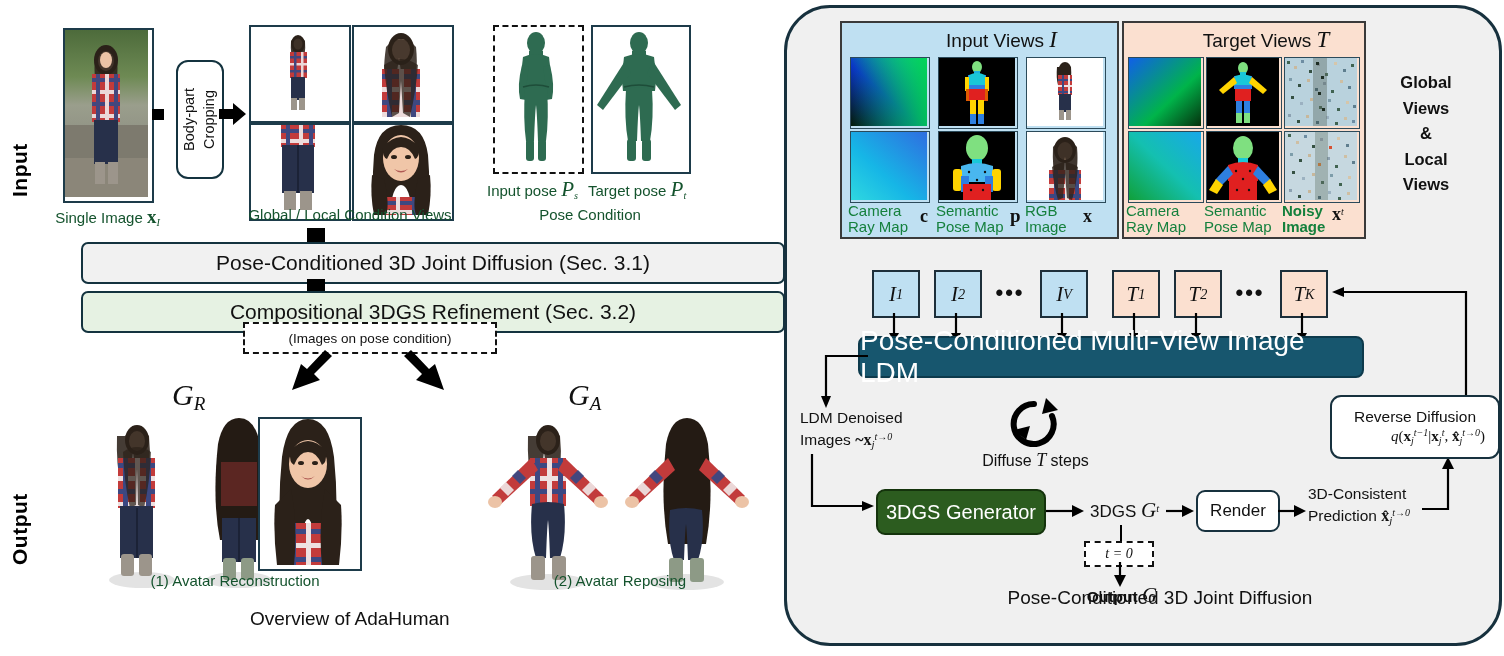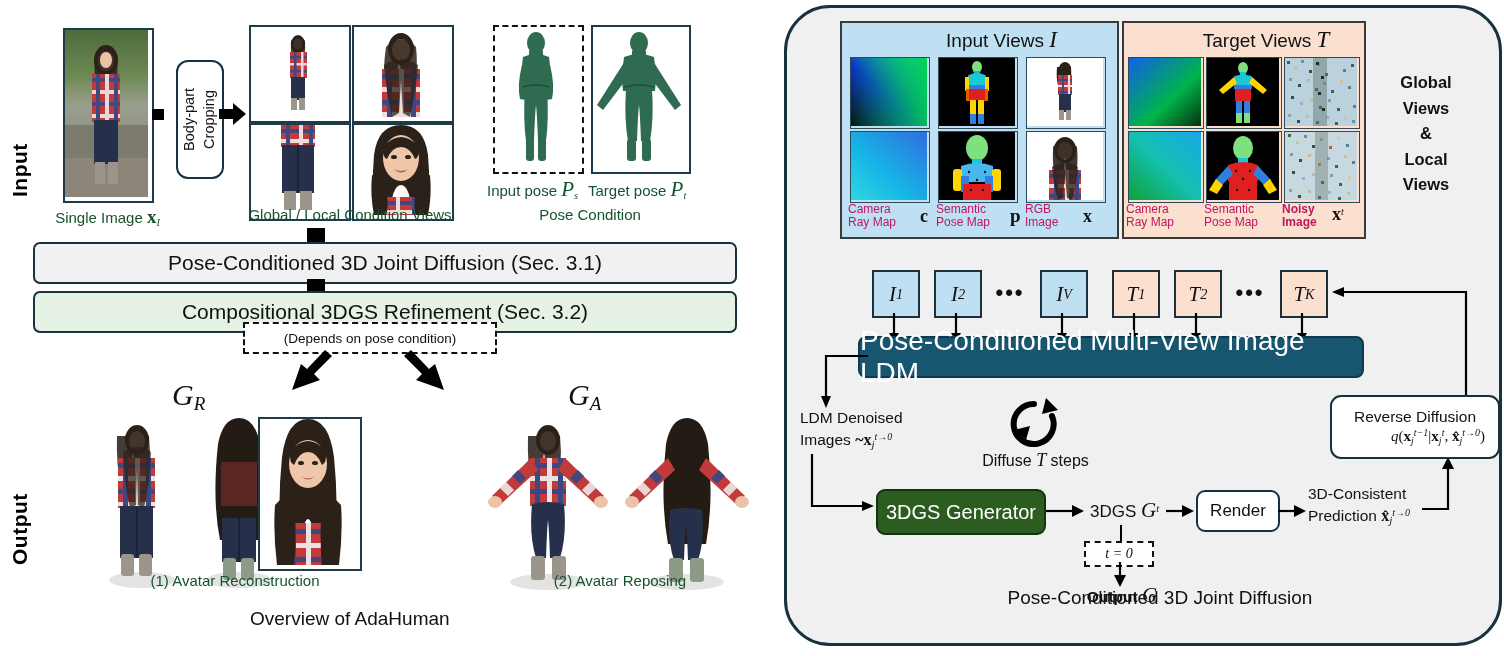--- a/index.html
+++ b/index.html
@@ -19,39 +19,39 @@
   
   .siderail{font-weight:bold;font-size:21px;letter-spacing:.5px;
             writing-mode:vertical-rl;transform:rotate(180deg);color:#000;}
 
   
   .frame{border:2px solid #1d3b4a;background:#fff;overflow:hidden;}
 
   
   .bar{border:2.5px solid #14333f;border-radius:7px;
        display:flex;align-items:center;justify-content:center;
-       font-size:21px;color:#111;}
+       font-size:21px;color:#111;margin-left:48px;}
   .bar-grey{background:#f1f1f1;}
   .bar-green{background:#e6f2e3;}
 
   .connector{background:#000;}
   .dashbox{border:2px dashed #111;background:#fff;font-size:13.5px;}
 
   
   .panel{border:3px solid #17313e;border-radius:46px;background:#f0f0f0;}
 
   .subpanel{border:2px solid #3a3a3a;}
   .sp-blue{background:#bfe0f2;}
   .sp-peach{background:#fbe0d0;}
 
   .spTitle{font-size:19px;color:#111;text-align:center;white-space:nowrap;margin-left:24px;}
 
   .thumb{border:1.5px solid #2b4a5a;}
 
-  .tlabel{font-size:12px;line-height:1.05;color:#be185d;}
+  .tlabel{font-size:15px;line-height:1.05;color:#15803d;}
 
   
   .chip{border:2px solid #1d2f3a;display:flex;align-items:center;justify-content:center;
         font-size:21px;}
   .chip-blue{background:#bfe0f2;}
   .chip-peach{background:#fbe0d0;}
   .dots{font-size:22px;letter-spacing:2px;color:#111;font-weight:bold;}
 
   .ldmbar{background:#17566e;border:2px solid #0d3a4c;border-radius:8px;
           color:#fff;font-size:28px;display:flex;align-items:center;justify-content:center;}
@@ -254,21 +254,21 @@
   <span class="mi" style="font-size:21px;">P</span><span class="sub">t</span>
 </div>
 <div class="abs cap" style="left:490px;top:206px;width:200px;text-align:center;">Pose Condition</div>
 
 <div class="abs connector" style="left:307px;top:228px;width:18px;height:14px;"></div>
 <div class="abs bar bar-grey" style="left:33px;top:242px;width:700px;height:38px;">Pose-Conditioned 3D Joint Diffusion (Sec. 3.1)</div>
 <div class="abs connector" style="left:307px;top:279px;width:18px;height:13px;"></div>
 <div class="abs bar bar-green" style="left:33px;top:291px;width:700px;height:38px;">Compositional 3DGS Refinement (Sec. 3.2)</div>
 <div class="abs connector" style="left:307px;top:328px;width:18px;height:14px;"></div>
 
-<div class="abs dashbox ctr" style="left:243px;top:322px;width:250px;height:28px;">(Depends on pose condition)</div>
+<div class="abs dashbox ctr" style="left:243px;top:322px;width:250px;height:28px;">(Images on pose condition)</div>
 
 <div class="abs" style="left:270px;top:348px;">
   <svg width="70" height="50">
     <path d="M62 2 L44 20 L50 26 L22 36 L31 10 L37 15 L55 -4 Z" fill="#000" transform="translate(0,6)"></path>
   </svg>
 </div>
 <div class="abs" style="left:396px;top:348px;">
   <svg width="70" height="50">
     <path d="M8 2 L26 20 L20 26 L48 36 L39 10 L33 15 L15 -4 Z" fill="#000" transform="translate(0,6)"></path>
   </svg>

